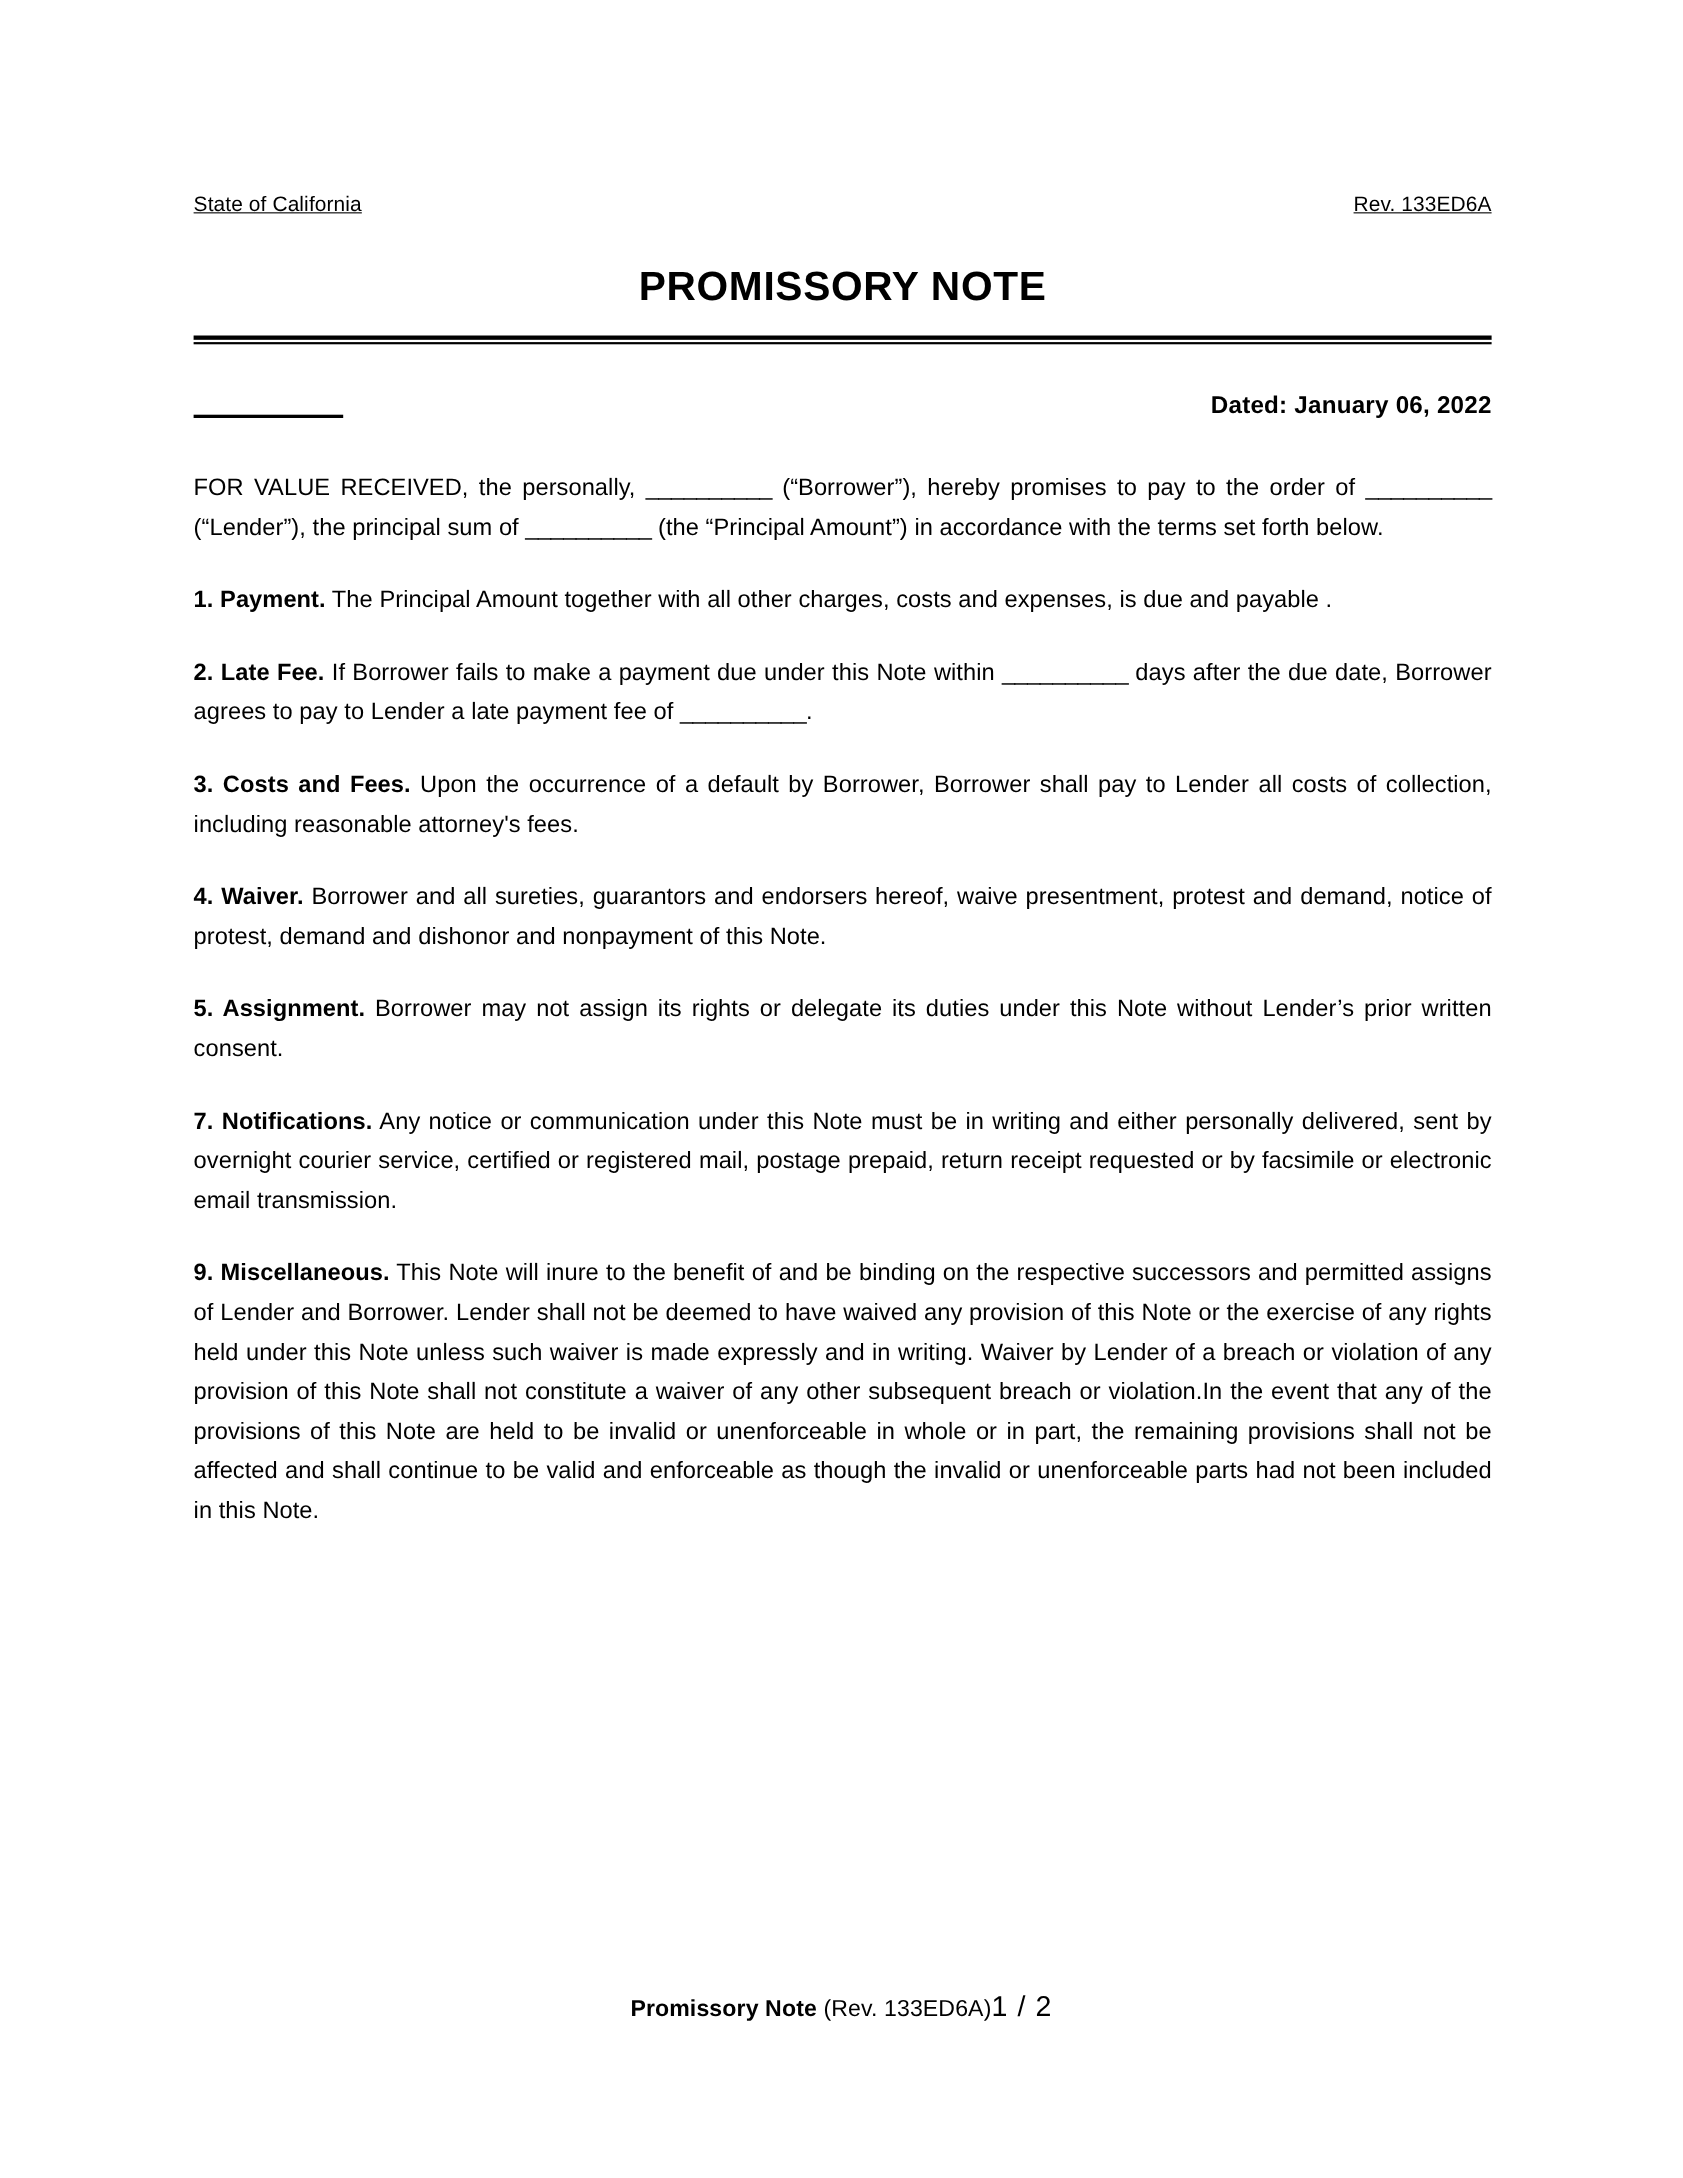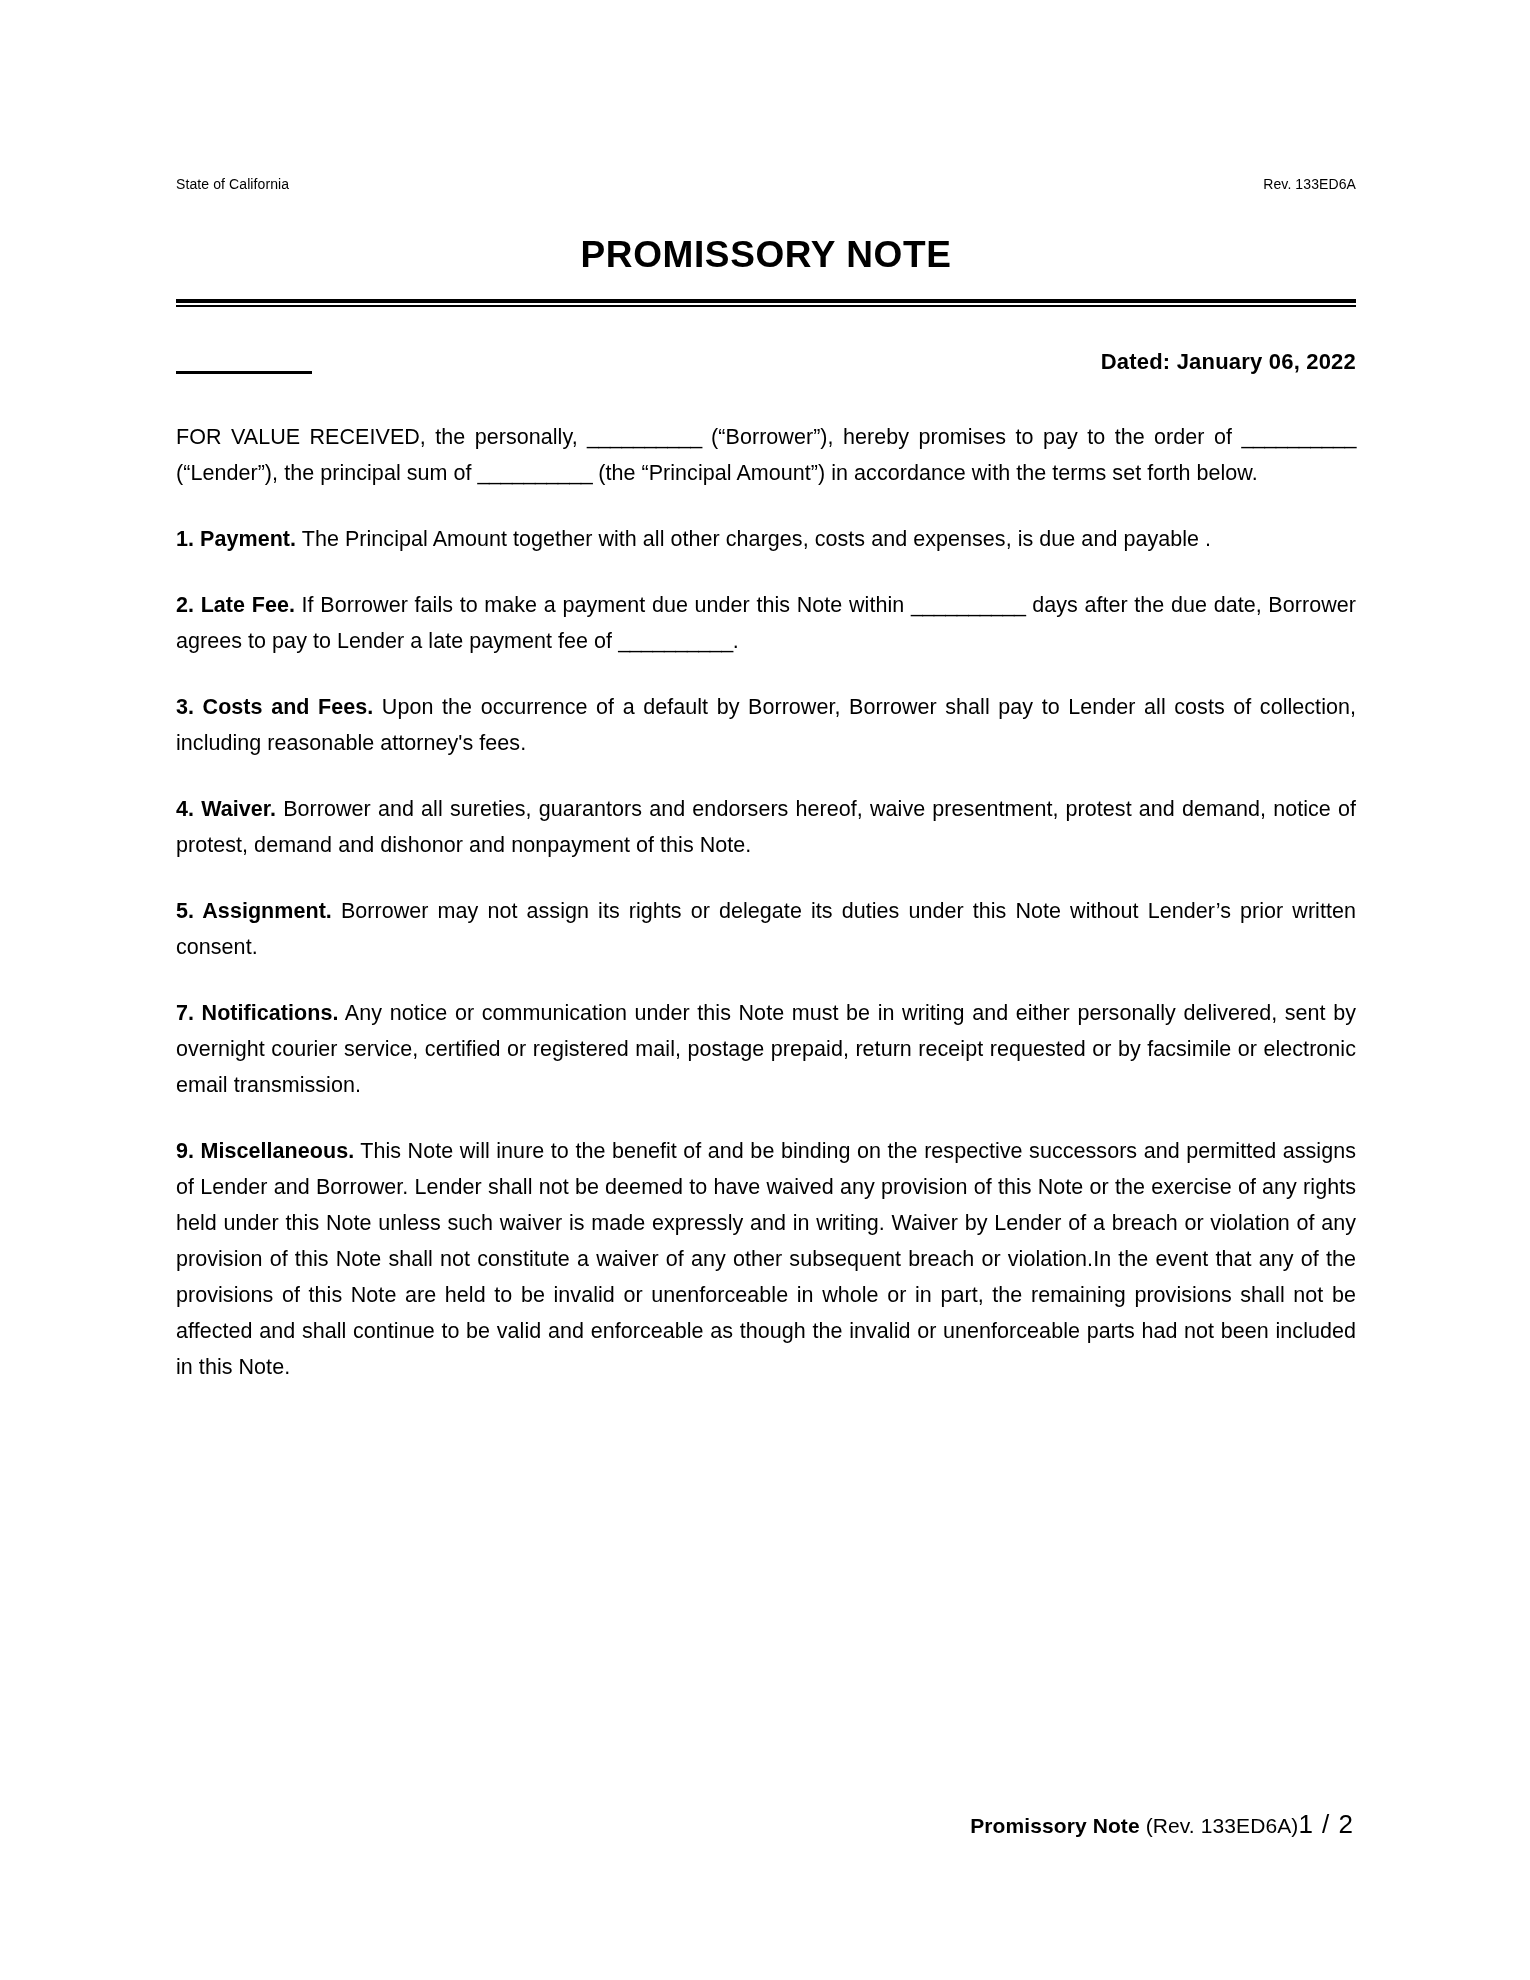--- a/index.html
+++ b/index.html
@@ -26,23 +26,24 @@
     left: 176px;
     top: 176px;
     width: 1180px;
   }
 
   
   .doc-header {
     display: flex;
     justify-content: space-between;
     align-items: baseline;
-    font-size: 14px;
+    font-size: 19px;
     line-height: 1.2;
     letter-spacing: 0.1px;
+    text-decoration: underline;
   }
   .doc-header .right { text-align: center; }
 
   
   .doc-title {
     text-align: center;
     font-size: 37px;
     font-weight: bold;
     letter-spacing: 0.6px;
     margin-top: 42px;
@@ -107,21 +108,21 @@
     letter-spacing: -0.5px;
   }
 
   
   .doc-footer {
     position: absolute;
     left: 176px;
     right: 176px;
     bottom: 140px;
     display: flex;
-    justify-content: flex-end;
+    justify-content: center;
     align-items: baseline;
   }
   .footer-left {
     font-size: 21px;
     letter-spacing: 0.1px;
   }
   .footer-left .fstrong { font-weight: bold; }
   .footer-right {
     font-size: 26px;
     letter-spacing: 1px;

